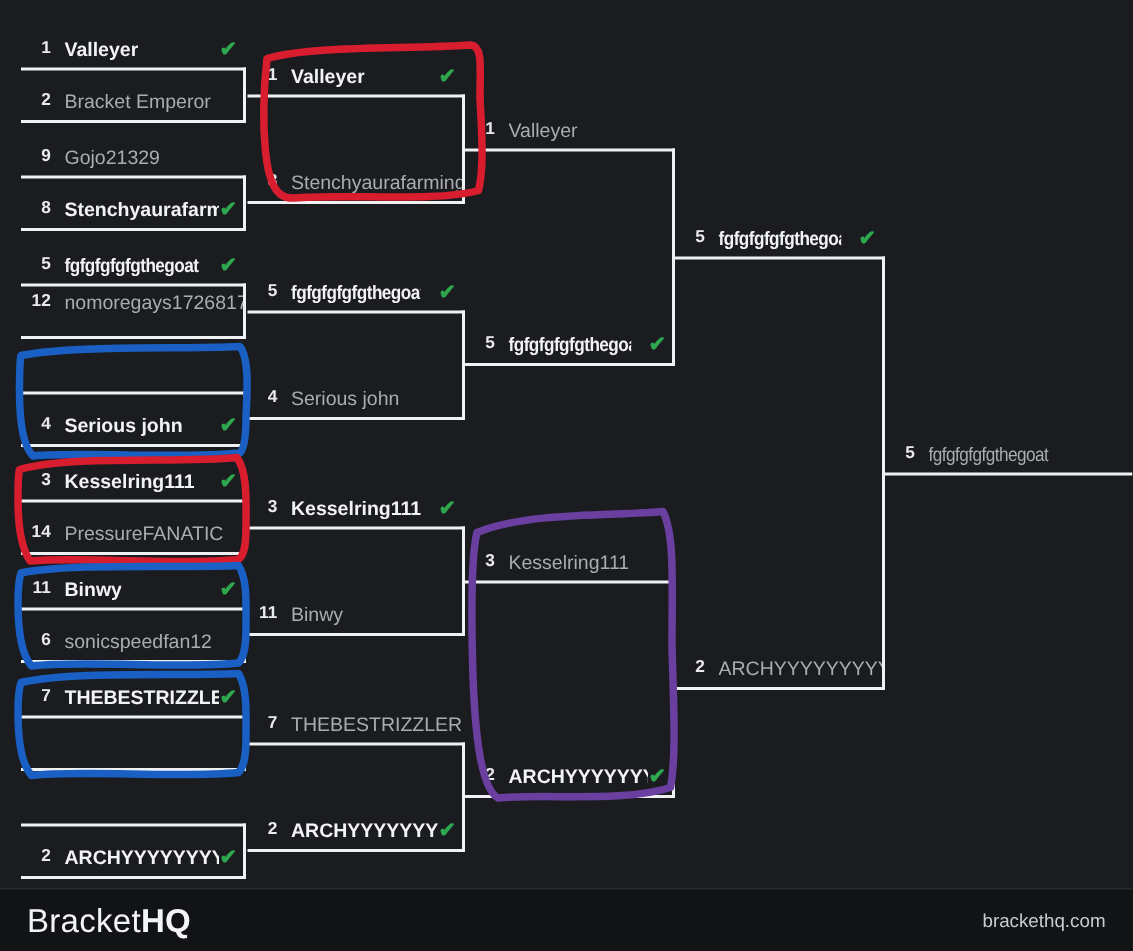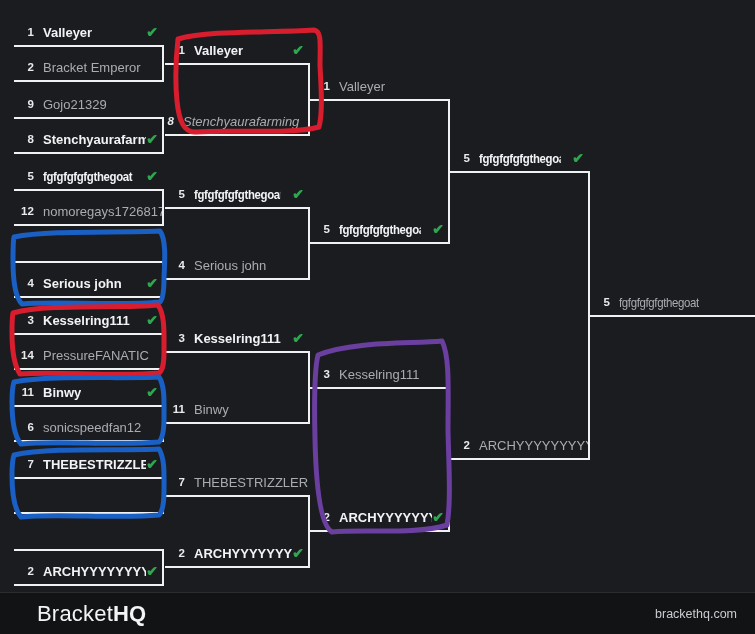--- a/index.html
+++ b/index.html
@@ -42,21 +42,21 @@
   .anno svg { display: block; overflow: visible; }
 
   
   #footer {
     position: absolute; left: 0; bottom: 0; width: 755px; height: 42px;
     background: #121315; border-top: 1px solid #2a2c30;
     display: flex; align-items: center; justify-content: space-between;
     padding: 0 18px;
   }
   .brand { font-size: 22px; color: #f3f4f6; letter-spacing: .2px; }
-  .brand .b1 { font-weight: 300; margin-left: 19px; }
+  .brand .b1 { font-weight: 300; }
   .brand .b2 { font-weight: bold; }
   .siteurl { font-size: 12.5px; color: #c9ccd1; }
 </style>
 </head>
 <body>
 
 <div id="app">
 
   <div id="bracket">
 
@@ -83,21 +83,21 @@
       <span class="check">✔</span>
     </div>
     <div class="hline" style="left:14px; top:152px; width:150px;"></div>
 
     <div class="slot win" style="left:14px; top:163px; width:150px;">
       <span class="seed">5</span>
       <span class="pname narrow">fgfgfgfgfgthegoat</span>
       <span class="check">✔</span>
     </div>
     <div class="hline" style="left:14px; top:189px; width:150px;"></div>
-    <div class="slot loss" style="left:14px; top:198px; width:150px;justify-content:center;">
+    <div class="slot loss" style="left:14px; top:188px; width:150px;justify-content:center;">
       <span class="seed">12</span>
       <span class="pname">nomoregays1726817</span>
     </div>
     <div class="hline" style="left:14px; top:224px; width:150px;"></div>
 
     <div class="hline" style="left:14px; top:261px; width:150px;"></div>
     <div class="slot win" style="left:14px; top:270px; width:150px;">
       <span class="seed">4</span>
       <span class="pname">Serious john</span>
       <span class="check">✔</span>
@@ -152,21 +152,21 @@
     <div class="vline" style="left:162px; top:405px; height:36px;"></div>
     <div class="vline" style="left:162px; top:477px; height:36px;"></div>
     <div class="vline" style="left:162px; top:549px; height:36px;"></div>
 
     <div class="slot win" style="left:165px; top:37px; width:145px;">
       <span class="seed">1</span>
       <span class="pname">Valleyer</span>
       <span class="check">✔</span>
     </div>
     <div class="hline" style="left:165px; top:63px; width:145px;"></div>
-    <div class="slot loss" style="left:154px; top:108px; width:145px;font-style:italic;">
+    <div class="slot loss" style="left:165px; top:108px; width:145px;">
       <span class="seed">8</span>
       <span class="pname">Stenchyaurafarming</span>
     </div>
     <div class="hline" style="left:165px; top:134px; width:145px;"></div>
     <div class="vline" style="left:308px; top:63px; height:71px;"></div>
 
     <div class="slot win" style="left:165px; top:181px; width:145px;">
       <span class="seed">5</span>
       <span class="pname narrow">fgfgfgfgfgthegoat</span>
       <span class="check">✔</span>

